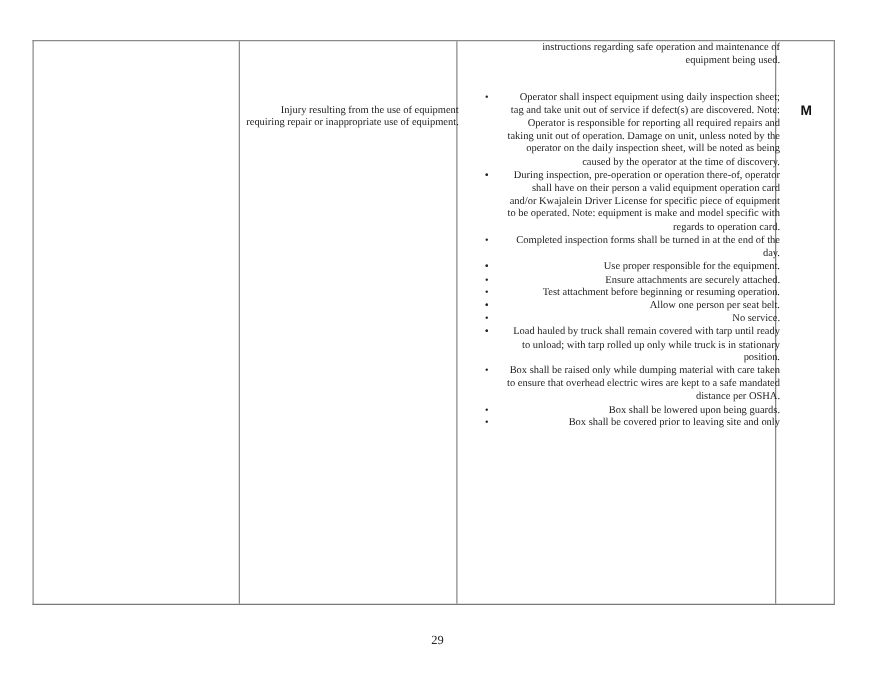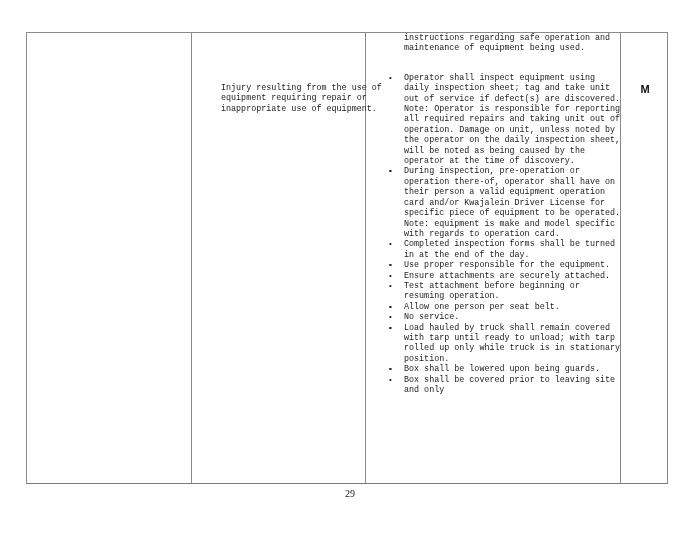--- a/index.html
+++ b/index.html
@@ -9,46 +9,47 @@
       position: absolute;
       left: 26px; top: 32px;
       width: 642px; height: 452px;
       border: 1px solid #8a8a8a;
       box-sizing: border-box;
       border-bottom: 1.5px solid #777;
     }
     .vline { position: absolute; top: 0; bottom: 0; width: 1px; background: #8a8a8a; }
     .cell-text {
       position: absolute;
-      font-family: Liberation Mono, monospace;
+      font-family: Liberation Serif, serif;
       font-size: 8.4px;
       line-height: 10.4px;
       color: #222;
+      text-align: right;
     }
-    .hazard { left: 170px; top: 50px; width: 170px; margin-left: 24px; }
+    .hazard { left: 170px; top: 50px; width: 170px; }
     .controls { left: 352px; top: 0px; width: 245px; }
     .controls .lead { padding-left: 25px; margin-bottom: 19px; }
     .controls ul { list-style: none; margin: 0; padding: 0; }
     .controls li { position: relative; padding-left: 25px; }
     .controls li .bullet {
       position: absolute; left: 9px; top: 0;
       font-size: 8px;
     }
     .rac {
       position: absolute;
       left: 594px; top: 50px; width: 48px;
       text-align: center;
       font-family: "Liberation Sans", sans-serif;
       font-weight: bold;
       font-size: 11px;
       color: #111;
     }
     .page-num {
       position: absolute;
-      left: 0; width: 700px; top: 488px;
+      left: 0; width: 700px; top: 507px;
       text-align: center;
       font-family: "Liberation Serif", serif;
       font-size: 10px;
       color: #222;
     }
   </style>
 </head>
 <body>
 
 <div class="page">
@@ -70,21 +71,21 @@
           <li><span class="bullet">•</span><span>Completed inspection forms shall be turned in at the end of the day.</span></li>
           <li><span class="bullet">•</span></li>
           <li><span class="bullet">•</span><span>Use proper responsible for the equipment.</span></li>
           <li><span class="bullet">•</span><span>Ensure attachments are securely attached.</span></li>
           <li><span class="bullet">•</span><span>Test attachment before beginning or resuming operation.</span></li>
           <li><span class="bullet">•</span></li>
           <li><span class="bullet">•</span><span>Allow one person per seat belt.</span></li>
           <li><span class="bullet">•</span><span>No service.</span></li>
           <li><span class="bullet">•</span></li>
           <li><span class="bullet">•</span><span>Load hauled by truck shall remain covered with tarp until ready to unload; with tarp rolled up only while truck is in stationary position.</span></li>
-          <li><span class="bullet">•</span></li>
+          <li><span class="bullet">•</span><span>Box shall be raised only while dumping material with care taken to ensure that overhead electric wires are kept to a safe mandated distance per OSHA.</span></li>
           <li><span class="bullet">•</span><span>Box shall be lowered upon being guards.</span></li>
           <li><span class="bullet">•</span><span>Box shall be covered prior to leaving site and only</span></li>
         </ul>
     </div>
 
     <div class="rac">M</div>
   </div>
 
   <div class="page-num">29</div>
 </div>

